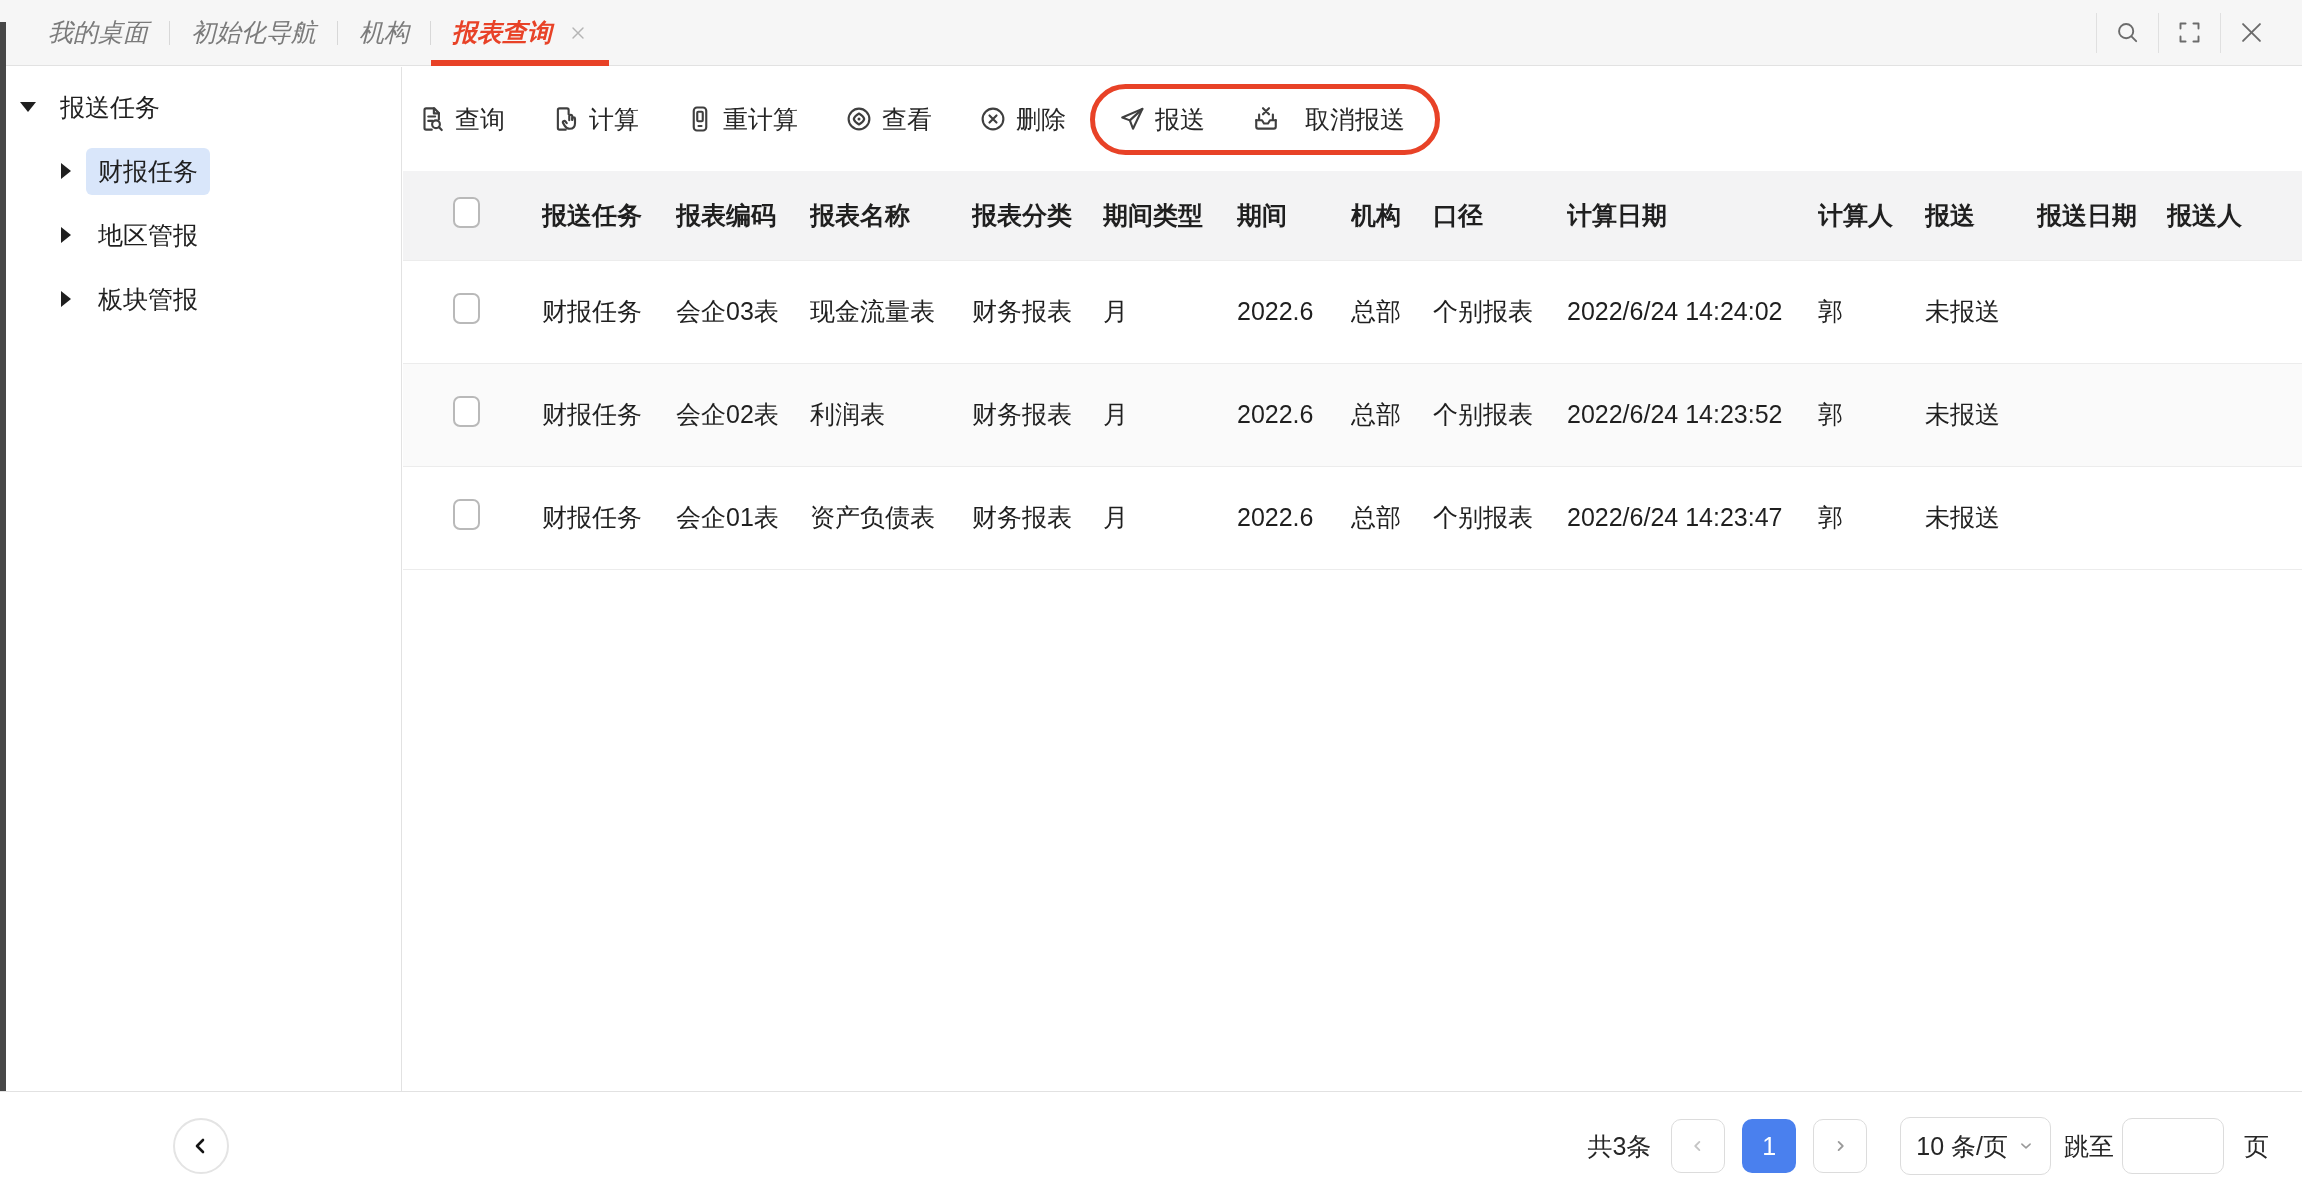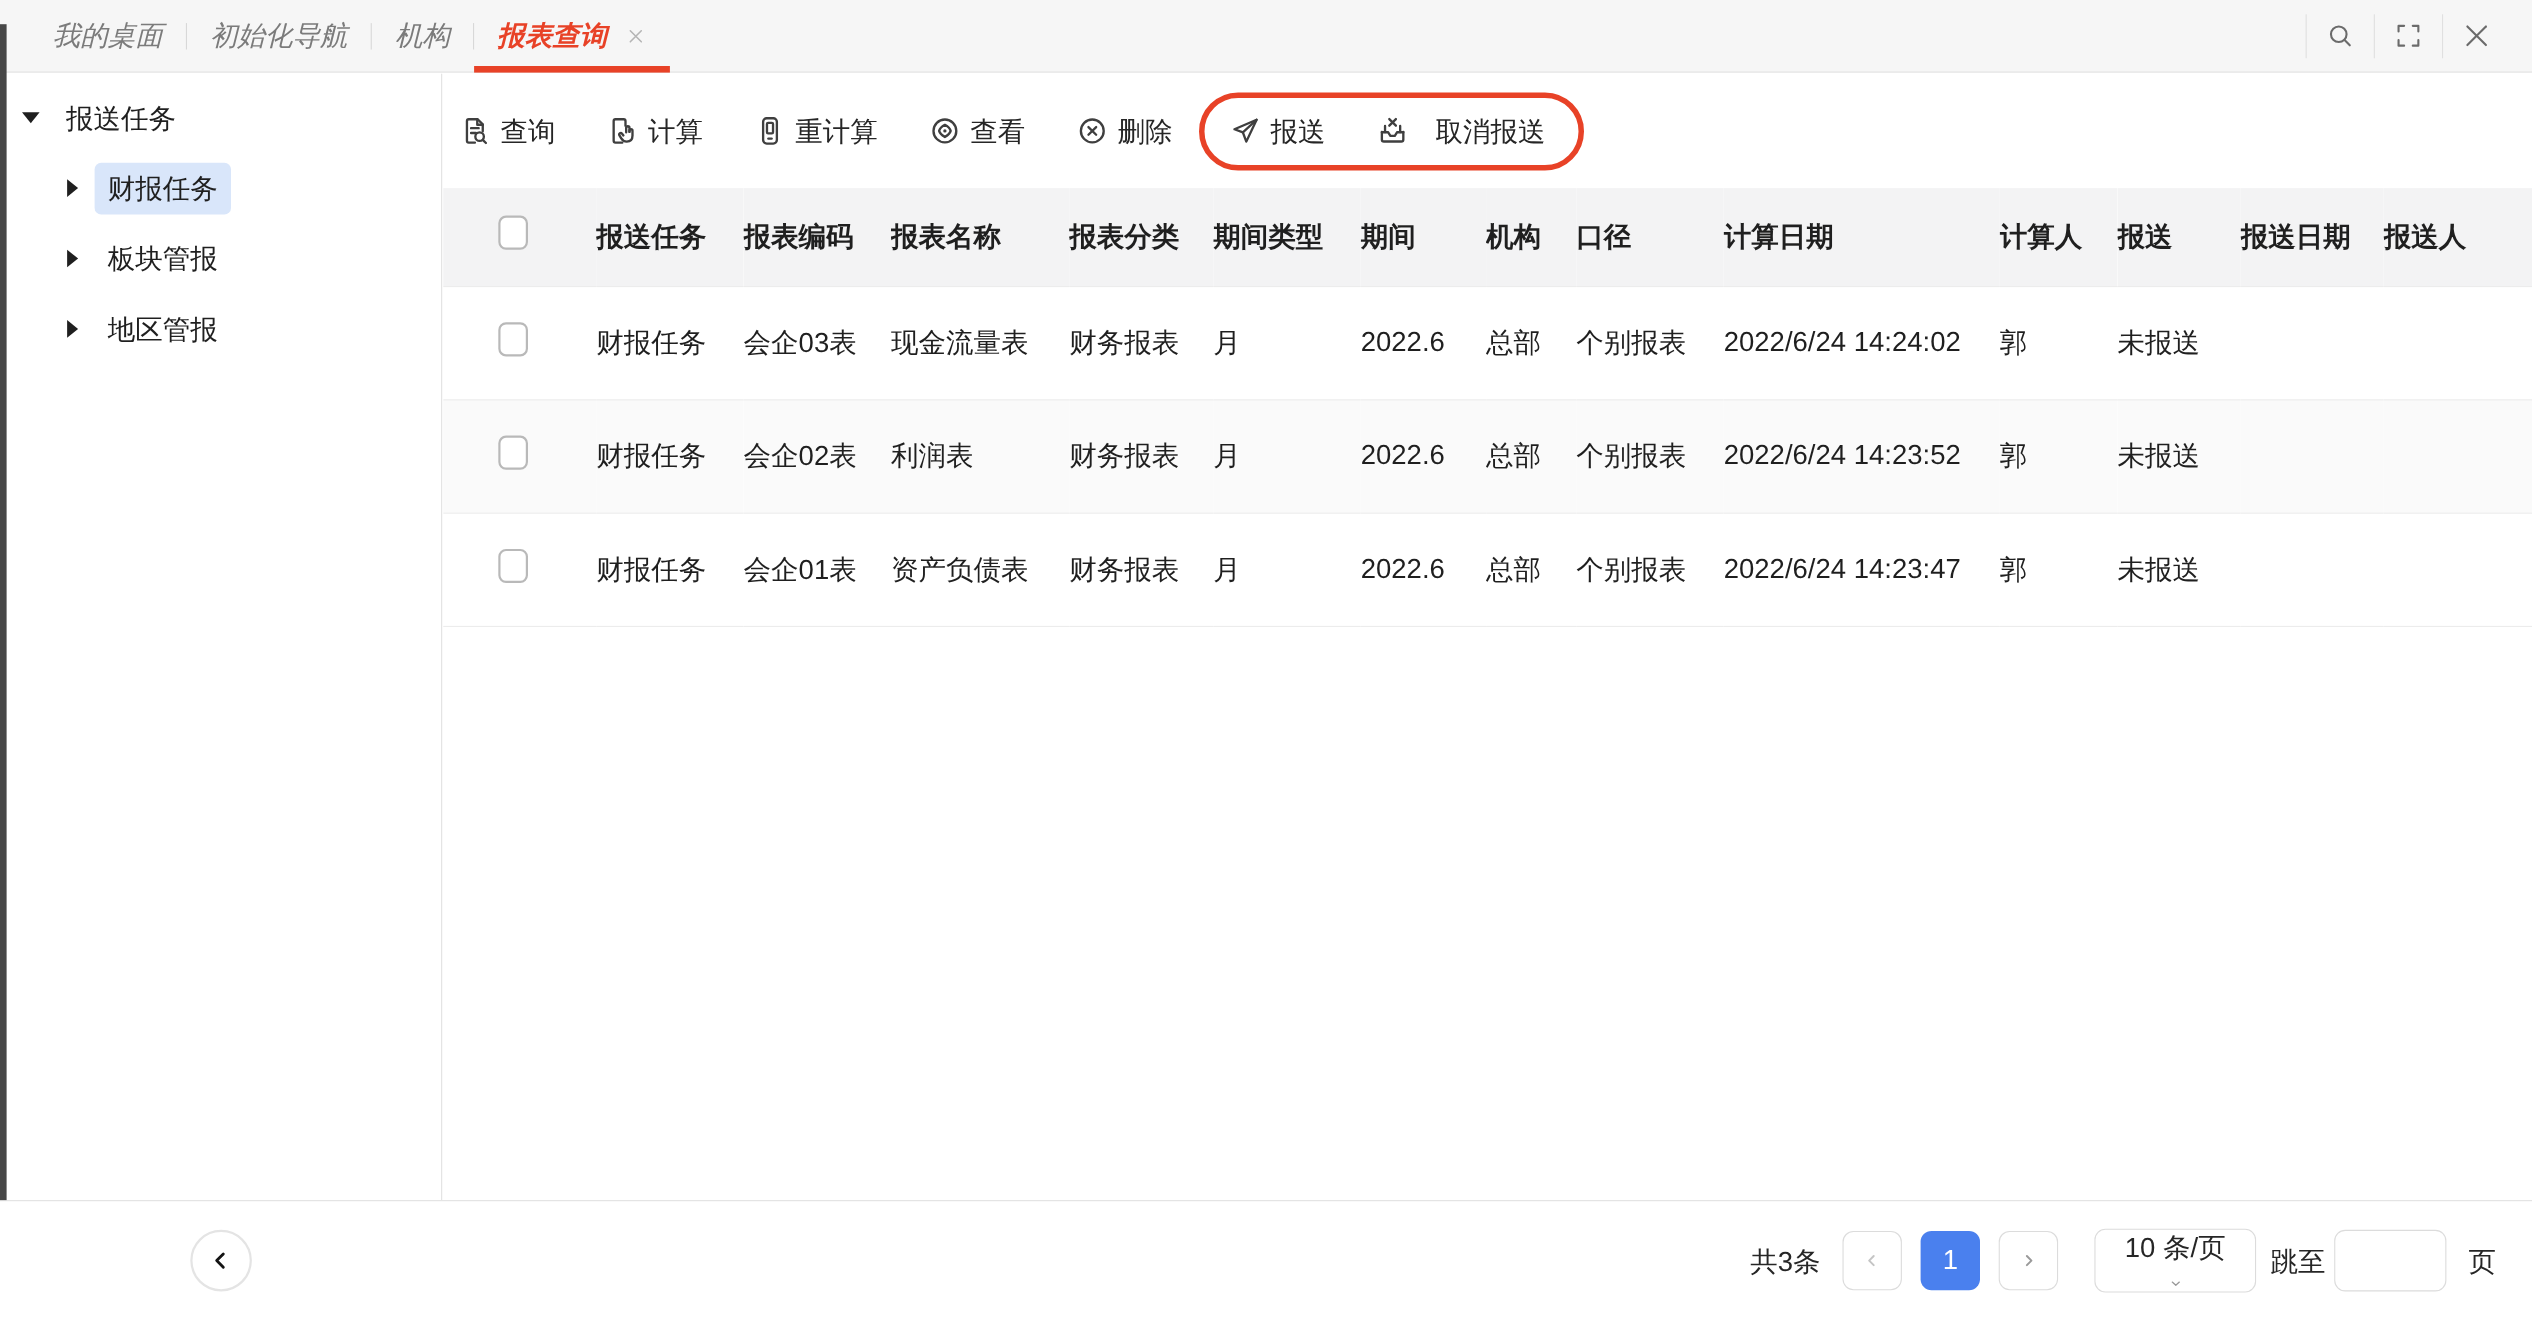--- a/index.html
+++ b/index.html
@@ -72,21 +72,21 @@
   .pg-btn { width:54px; height:54px; border:1px solid #dcdcdc; border-radius:10px; background:#fff;
             display:flex; align-items:center; justify-content:center; margin-right:17px; cursor:pointer; }
   .pg-btn svg { width:22px; height:22px; }
   .pg-btn.prev { color:#c5c5c5; }
   .pg-btn.next { color:#9a9a9a; margin-right:33px; }
   .pg-page { width:54px; height:54px; border-radius:10px; background:var(--page-active);
              color:#fff; display:flex; align-items:center; justify-content:center; margin-right:17px;
              cursor:pointer; }
   .size-select { height:58px; min-width:147px; border:1px solid #dcdcdc; border-radius:10px; background:#fff;
                  display:flex; align-items:center; justify-content:center; gap:9px; padding:0 15px;
-                 margin-right:13px; cursor:pointer;flex-direction:column; }
+                 margin-right:13px; cursor:pointer; }
   .size-select svg { width:18px; height:18px; color:#999; }
   .jump-label { margin-right:8px; }
   .jump-input { width:102px; height:56px; border:1px solid #dcdcdc; border-radius:10px; background:#fff;
                 margin-right:20px; font-size:25px; padding:0 12px; font-family:inherit; }
   svg { display:block; }
 </style>
 </head>
 <body>
 
 <div class="screen">
@@ -150,27 +150,27 @@
       <div class="tree-item lvl1">
         <span class="arrow-box">
           <span class="tri right"></span>
         </span>
         <span class="tree-label selected">财报任务</span>
       </div>
       <div class="tree-item lvl1">
         <span class="arrow-box">
           <span class="tri right"></span>
         </span>
-        <span class="tree-label">板块管报</span>
+        <span class="tree-label">地区管报</span>
       </div>
       <div class="tree-item lvl1">
         <span class="arrow-box">
           <span class="tri right"></span>
         </span>
-        <span class="tree-label">地区管报</span>
+        <span class="tree-label">板块管报</span>
       </div>
     </div>
 
   <div class="main">
     <div class="toolbar" id="toolbar">
         <div class="tb-btn">
           <svg viewBox="0 0 24 24" fill="none" stroke="currentColor" stroke-width="1.7" stroke-linecap="round" stroke-linejoin="round">
             <path d="M17.5 12.3V7.2L13.8 3.5H7.3c-.7 0-1.3.6-1.3 1.3v14.4c0 .7.6 1.3 1.3 1.3h4.5"></path>
             <path d="M13.5 3.5v4h4"></path>
             <path d="M9 10h5.5M9 13.5h3.5"></path>

